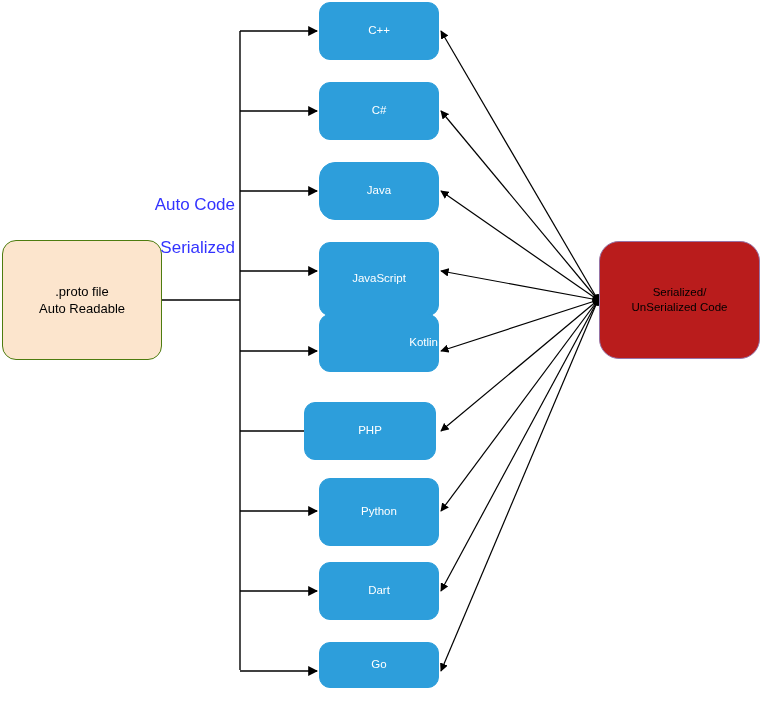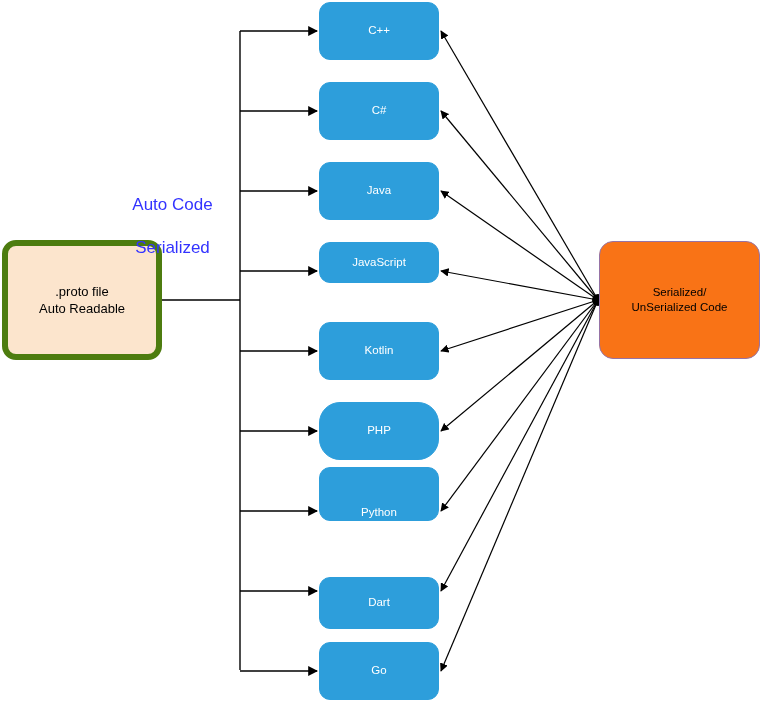--- a/index.html
+++ b/index.html
@@ -30,45 +30,45 @@
     position: absolute;
     box-sizing: border-box;
     display: flex;
     align-items: center;
     justify-content: center;
     text-align: center;
     line-height: 1.32;
   }
   .node-proto {
     background: #fce5cd;
-    border: 6px solid #4d7c0f;
+    border: 1px solid #4d7c0f;
     border-radius: 14px;
     color: #000000;
     font-size: 13px;
   }
   .node-lang {
     background: #2d9edb;
     border: 1px solid #2d9edb;
     border-radius: 11px;
     color: #ffffff;
     font-size: 11.5px;
   }
   .node-data {
-    background: #f97316;
+    background: #b91c1c;
     border: 1px solid #9673a6;
-    border-radius: 14px;
+    border-radius: 20px;
     color: #000000;
     font-size: 11.5px;
   }
   .edge-label {
     position: absolute;
     color: #3333ff;
     font-size: 17px;
     line-height: 1.28;
-    text-align: center;
+    text-align: right;
     white-space: pre-line;
   }
 </style>
 </head>
 <body>
 
 <div id="canvas">
 
   <svg id="edge-layer" viewBox="0 0 761 701" width="761" height="701" xmlns="http://www.w3.org/2000/svg">
     <defs>
@@ -117,39 +117,39 @@
     <span>Serialized</span>
   </div>
 
   <div id="language-nodes">
       <div class="node node-lang" style="left: 319px; top: 2px; width: 120px; height: 58px;">
         <span>C++</span>
       </div>
       <div class="node node-lang" style="left: 319px; top: 82px; width: 120px; height: 58px;">
         <span>C#</span>
       </div>
-      <div class="node node-lang" style="left: 319px; top: 162px; width: 120px; height: 58px;">
+      <div class="node node-lang" style="left: 319px; top: 162px; width: 120px; height: 58px; border-radius: 16px;">
         <span>Java</span>
       </div>
-      <div class="node node-lang" style="left: 319px; top: 242px; width: 120px; height: 41px;">
+      <div class="node node-lang" style="left: 319px; top: 242px; width: 120px; height: 74px;">
         <span>JavaScript</span>
       </div>
-      <div class="node node-lang" style="left: 319px; top: 322px; width: 120px; height: 58px;">
+      <div class="node node-lang" style="left: 319px; top: 314px; width: 120px; height: 58px; justify-content: flex-end;">
         <span>Kotlin</span>
       </div>
-      <div class="node node-lang" style="left: 319px; top: 402px; width: 120px; height: 58px; border-radius: 21px;">
+      <div class="node node-lang" style="left: 304px; top: 402px; width: 132px; height: 58px;">
         <span>PHP</span>
       </div>
-      <div class="node node-lang" style="left: 319px; top: 467px; width: 120px; height: 54px; align-items: flex-end;">
+      <div class="node node-lang" style="left: 319px; top: 478px; width: 120px; height: 68px;">
         <span>Python</span>
       </div>
-      <div class="node node-lang" style="left: 319px; top: 562px; width: 120px; height: 52px; margin-top: 15px;">
+      <div class="node node-lang" style="left: 319px; top: 562px; width: 120px; height: 58px;">
         <span>Dart</span>
       </div>
-      <div class="node node-lang" style="left: 319px; top: 642px; width: 120px; height: 58px;">
+      <div class="node node-lang" style="left: 319px; top: 642px; width: 120px; height: 46px;">
         <span>Go</span>
       </div>
     </div>
 
   <div class="node node-data" id="data-node" style="left: 599px; top: 241px; width: 161px; height: 118px;">
     <span>
       <span>Serialized/</span><br>
       <span>UnSerialized Code</span>
     </span>
   </div>

